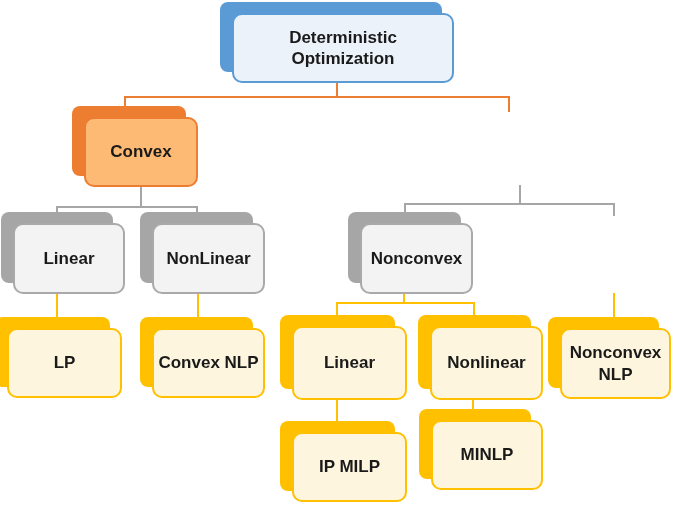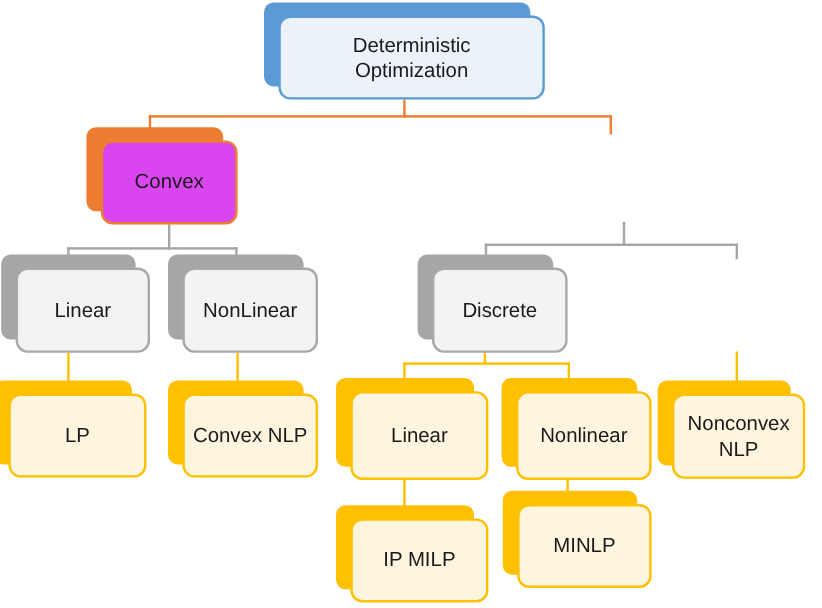--- a/index.html
+++ b/index.html
@@ -3,20 +3,21 @@
 <meta charset="utf-8">
 <style>
   html, body { margin: 0; padding: 0; background: #ffffff; }
   .canvas {
     position: relative;
     width: 685px;
     height: 507px;
     background: #ffffff;
     font-family: "Liberation Sans", sans-serif;
     overflow: hidden;
+    font-weight: bold;
   }
   
   .line { position: absolute; z-index: 1; }
   .line.v { width: 2px; }
   .line.h { height: 2px; }
   .lc-orange { background: #ED7D31; }
   .lc-gray   { background: #A6A6A6; }
   .lc-gold   { background: #FFC000; }
 
   
@@ -45,21 +46,21 @@
     font-size: 17px;
     line-height: 1.25;
     color: #1A1A1A;
     padding: 2px 4px;
   }
   .node-root .label { max-width: 150px; }
 
   .c-blue   .back  { background: #5B9BD5; }
   .c-blue   .front { border-color: #5B9BD5; background: #ECF2FA; }
   .c-orange .back  { background: #ED7D31; }
-  .c-orange .front { border-color: #ED7D31; background: #d946ef; }
+  .c-orange .front { border-color: #ED7D31; background: #fdba74; }
   .c-gray   .back  { background: #A6A6A6; }
   .c-gray   .front { border-color: #A9A9A9; background: #F3F3F3; }
   .c-gold   .back  { background: #FFC000; }
   .c-gold   .front { border-color: #FFC000; background: #FDF5DE; }
 </style>
 </head>
 <body>
 
 <div class="canvas">
 
@@ -111,21 +112,21 @@
   </div>
   <div class="node c-gray" style="left:152px;top:223px;width:113px;height:71px">
     <div class="back"></div>
     <div class="front">
       <span class="label">NonLinear</span>
     </div>
   </div>
   <div class="node c-gray" style="left:360px;top:223px;width:113px;height:71px">
     <div class="back"></div>
     <div class="front">
-      <span class="label">Discrete</span>
+      <span class="label">Nonconvex</span>
     </div>
   </div>
 
   <div class="node c-gold" style="left:7px;top:328px;width:115px;height:70px">
     <div class="back"></div>
     <div class="front">
       <span class="label">LP</span>
     </div>
   </div>
   <div class="node c-gold" style="left:152px;top:328px;width:113px;height:70px">

